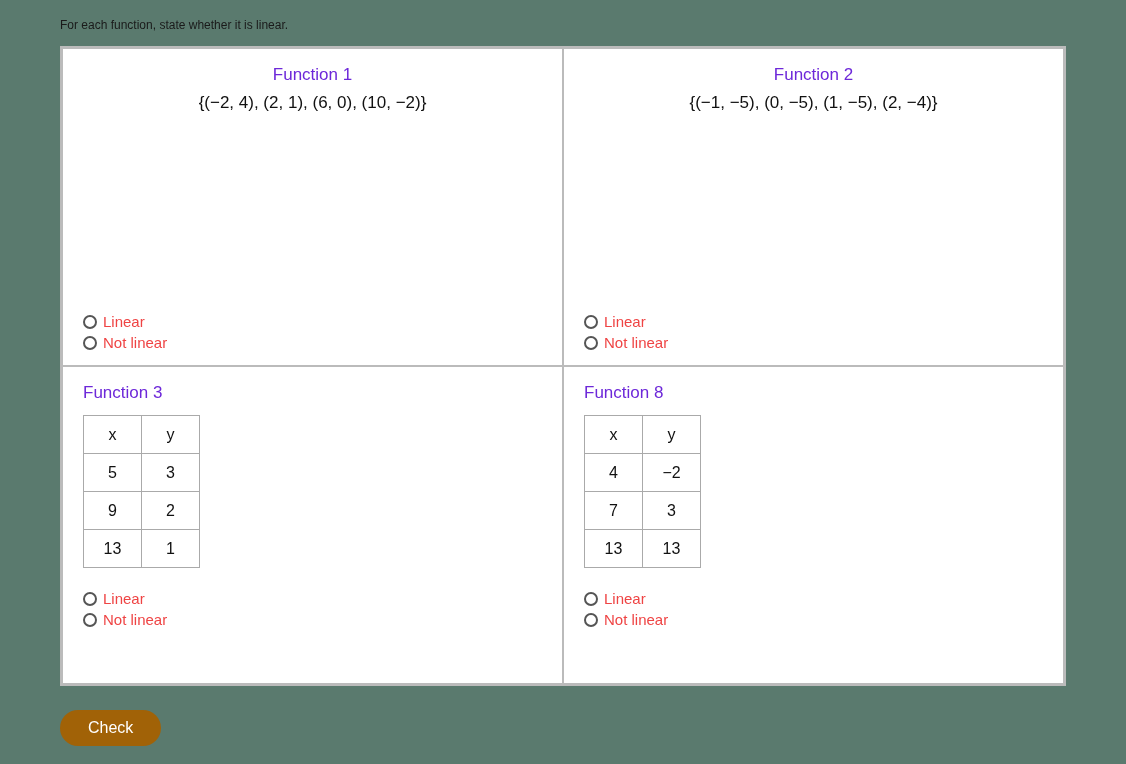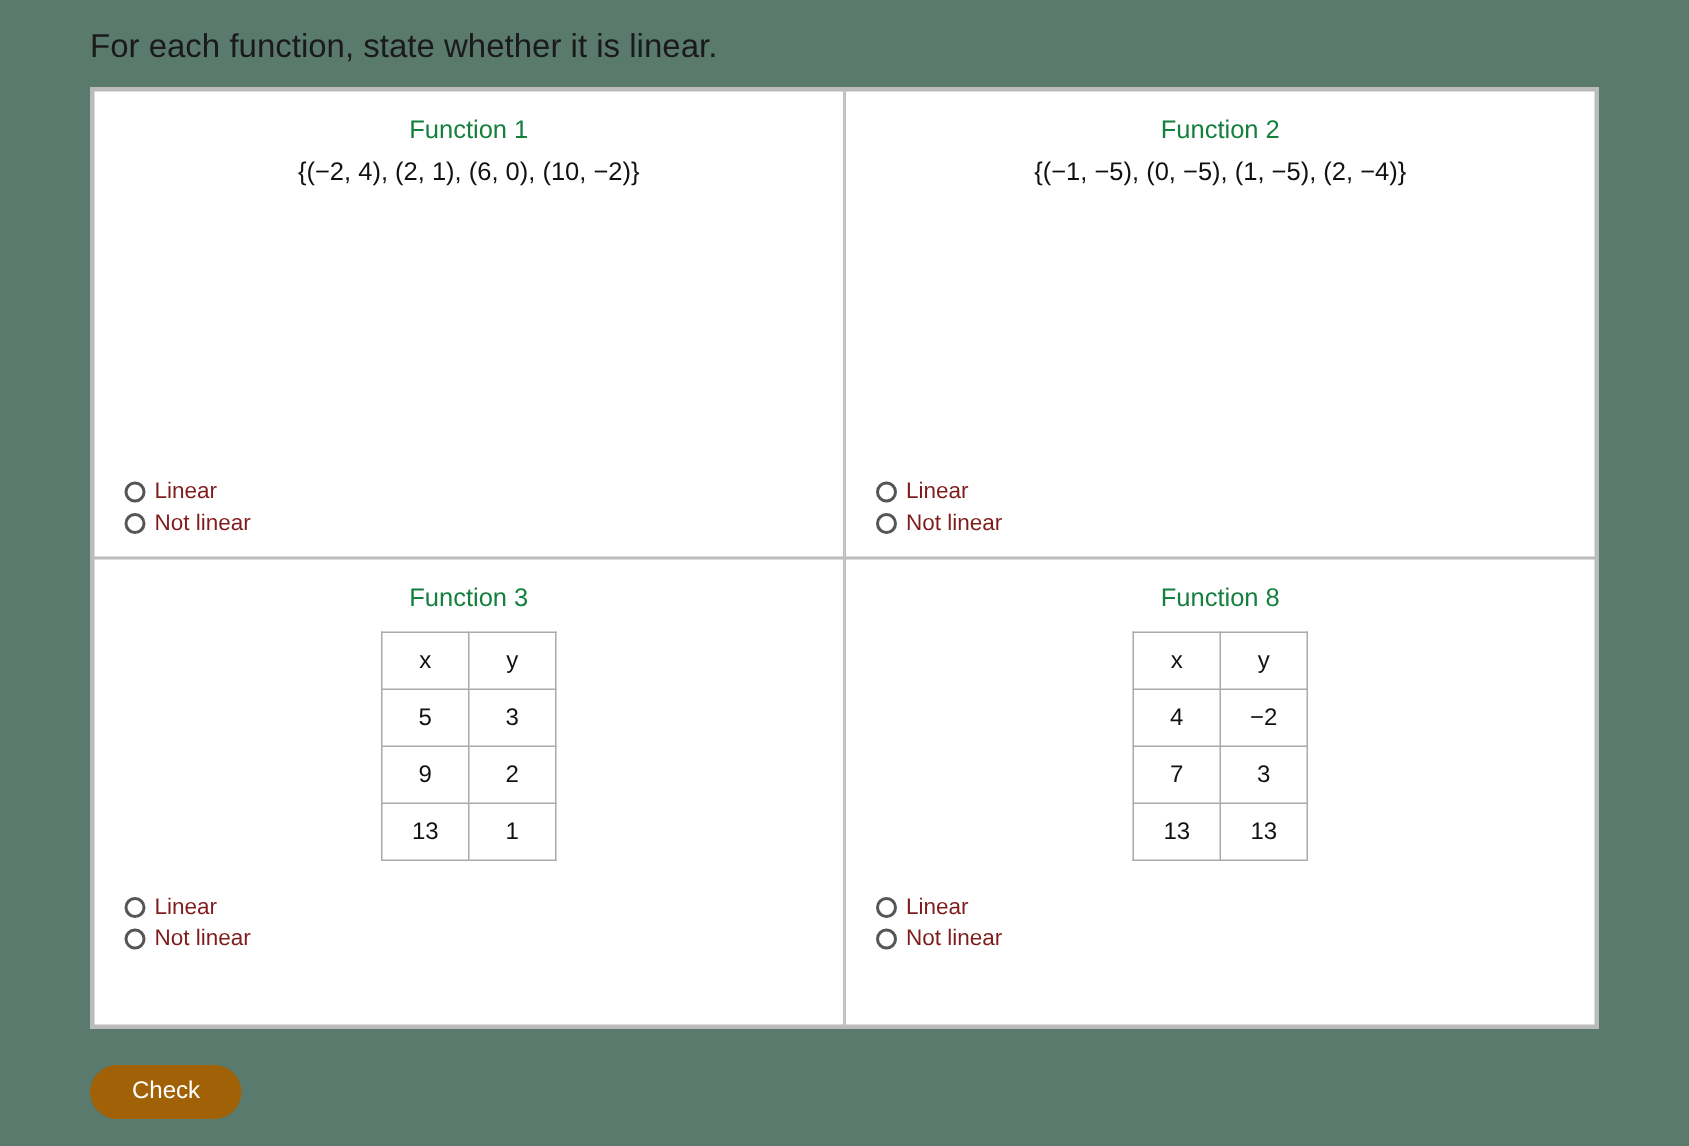--- a/index.html
+++ b/index.html
@@ -12,21 +12,21 @@
       display: flex;
       flex-direction: column;
       align-items: center;
       justify-content: flex-start;
       padding: 18px 60px 18px 60px;
       overflow: hidden;
     }
 
     .instruction {
       align-self: flex-start;
-      font-size: 22px;
+      font-size: 12px;
       color: #1a1a1a;
       margin-bottom: 14px;
       font-family: Arial, sans-serif;
     }
 
     .main-container {
       background: #fff;
       border: 2px solid #bbb;
       width: 100%;
       flex: 1;
@@ -38,21 +38,21 @@
     .quadrant {
       border: 1px solid #bbb;
       padding: 16px 20px 14px 20px;
       display: flex;
       flex-direction: column;
       align-items: center;
     }
 
     .function-title {
       font-size: 17px;
-      color: #15803d;
+      color: #6d28d9;
       margin-bottom: 8px;
       font-family: Arial, sans-serif;
     }
 
     .function-set {
       font-size: 17px;
       color: #111;
       margin-bottom: 14px;
       font-family: Arial, sans-serif;
       text-align: right;
@@ -65,21 +65,21 @@
       gap: 4px;
       margin-top: auto;
     }
 
     .radio-option {
       display: flex;
       align-items: center;
       gap: 6px;
       font-size: 15px;
       font-family: Arial, sans-serif;
-      color: #7f1d1d;
+      color: #ef4444;
     }
 
     .radio-circle {
       width: 14px;
       height: 14px;
       border: 2px solid #555;
       border-radius: 50%;
       background: #fff;
       flex-shrink: 0;
     }
@@ -121,21 +121,21 @@
       flex-direction: column;
       align-items: center;
       flex: 1;
     }
 
     
     .q3-content, .q4-content {
       width: 100%;
       display: flex;
       flex-direction: column;
-      align-items: center;
+      align-items: flex-start;
       flex: 1;
     }
 
     .check-button {
       margin-top: 14px;
       align-self: flex-start;
       background: #a16207;
       color: #fff;
       border: none;
       border-radius: 20px;

